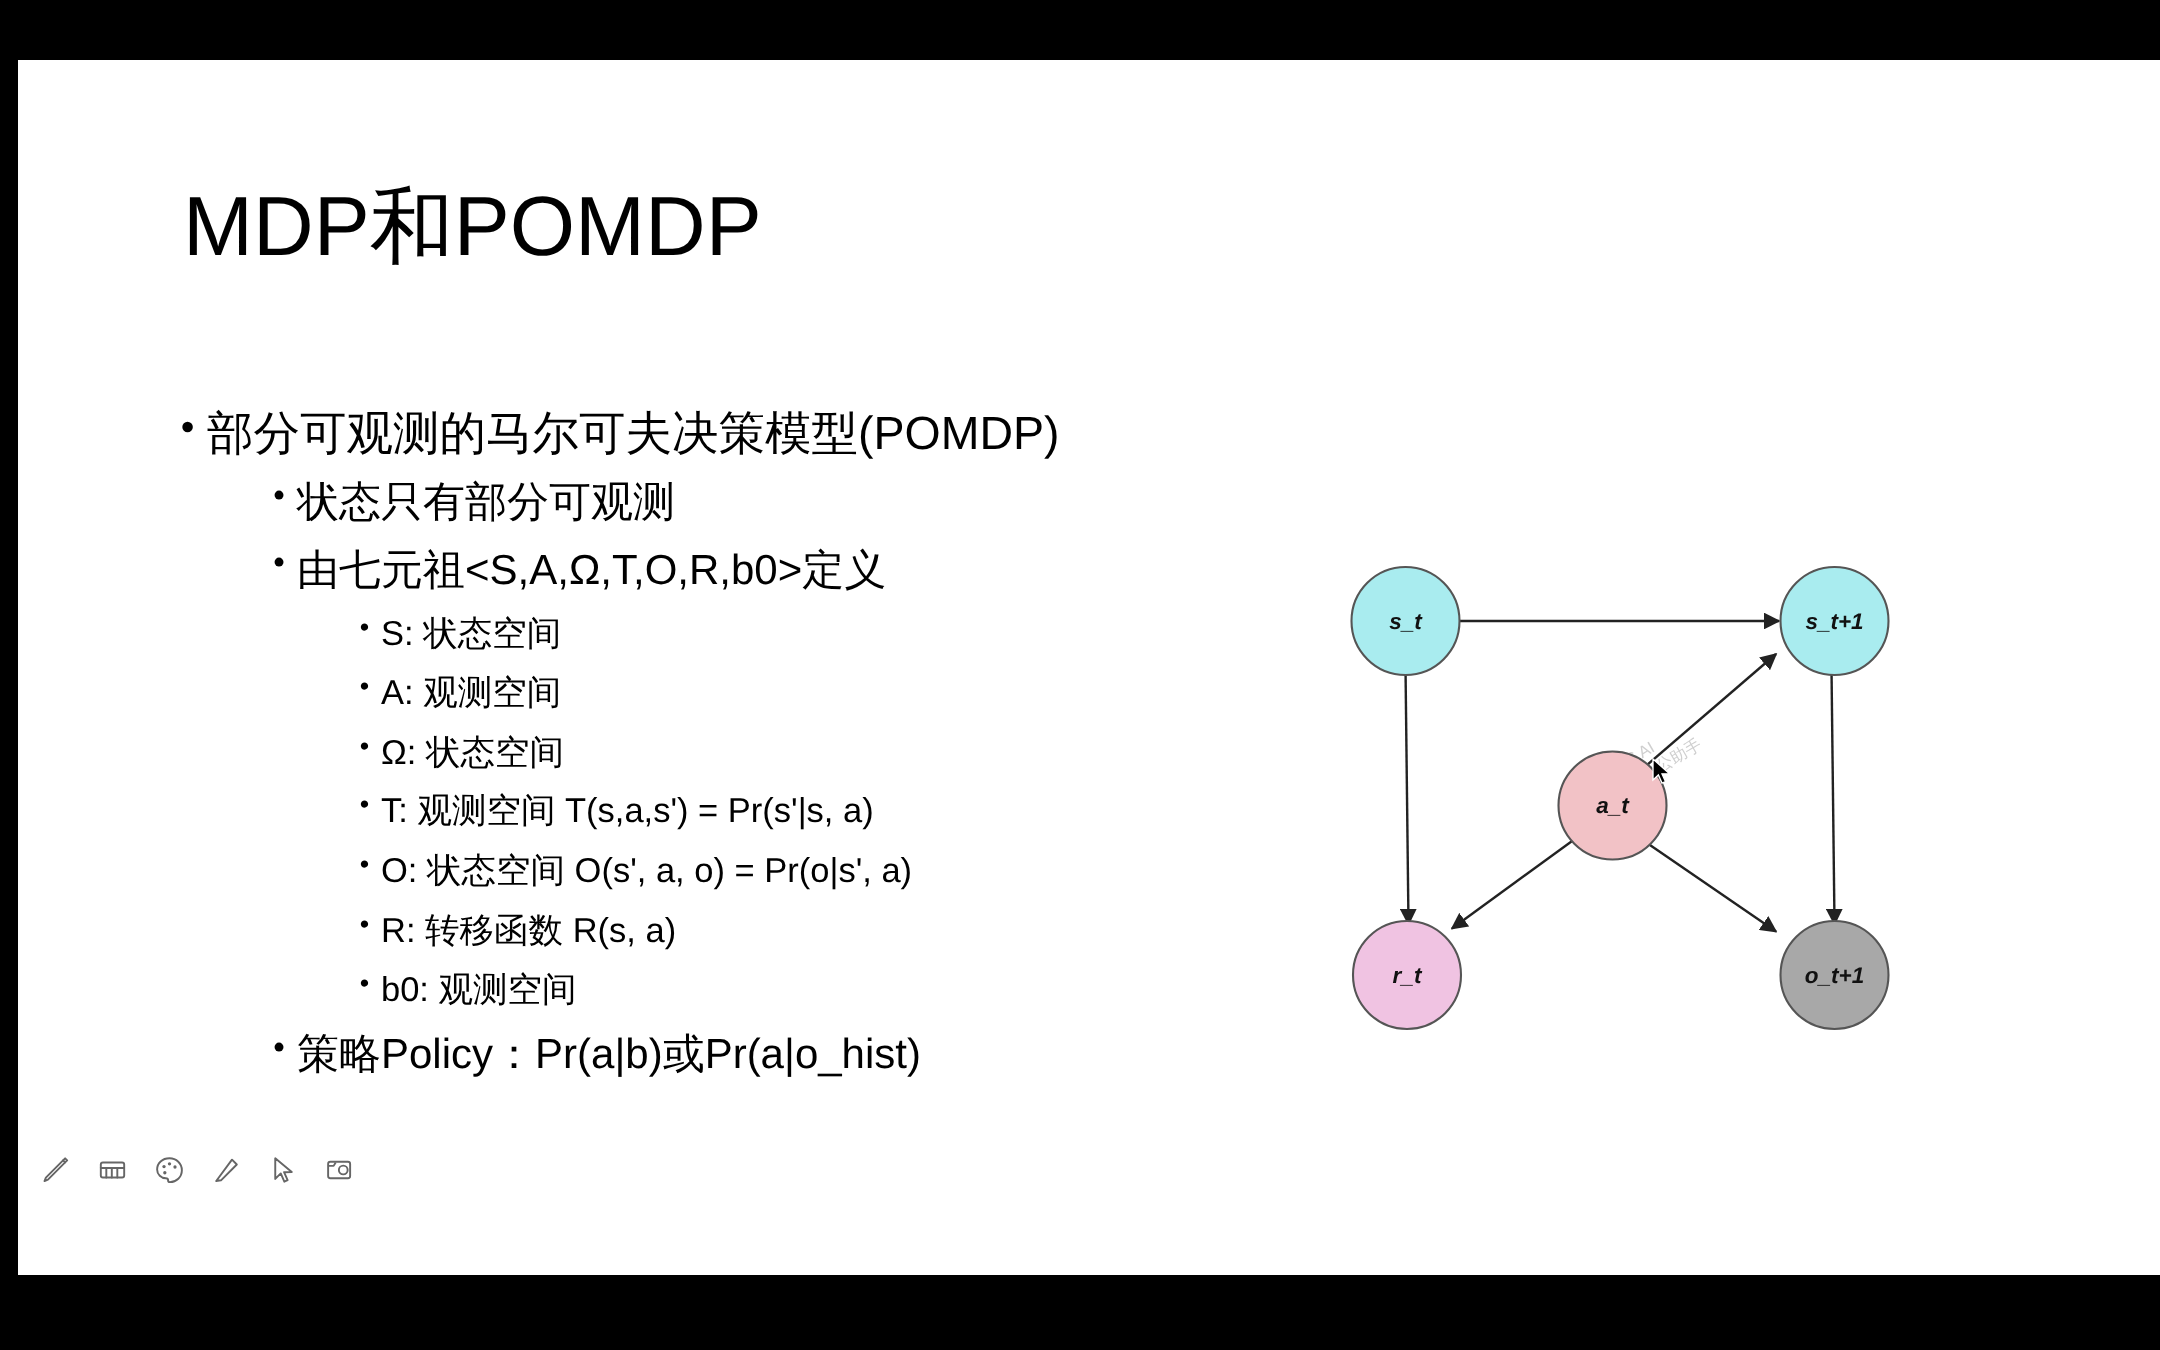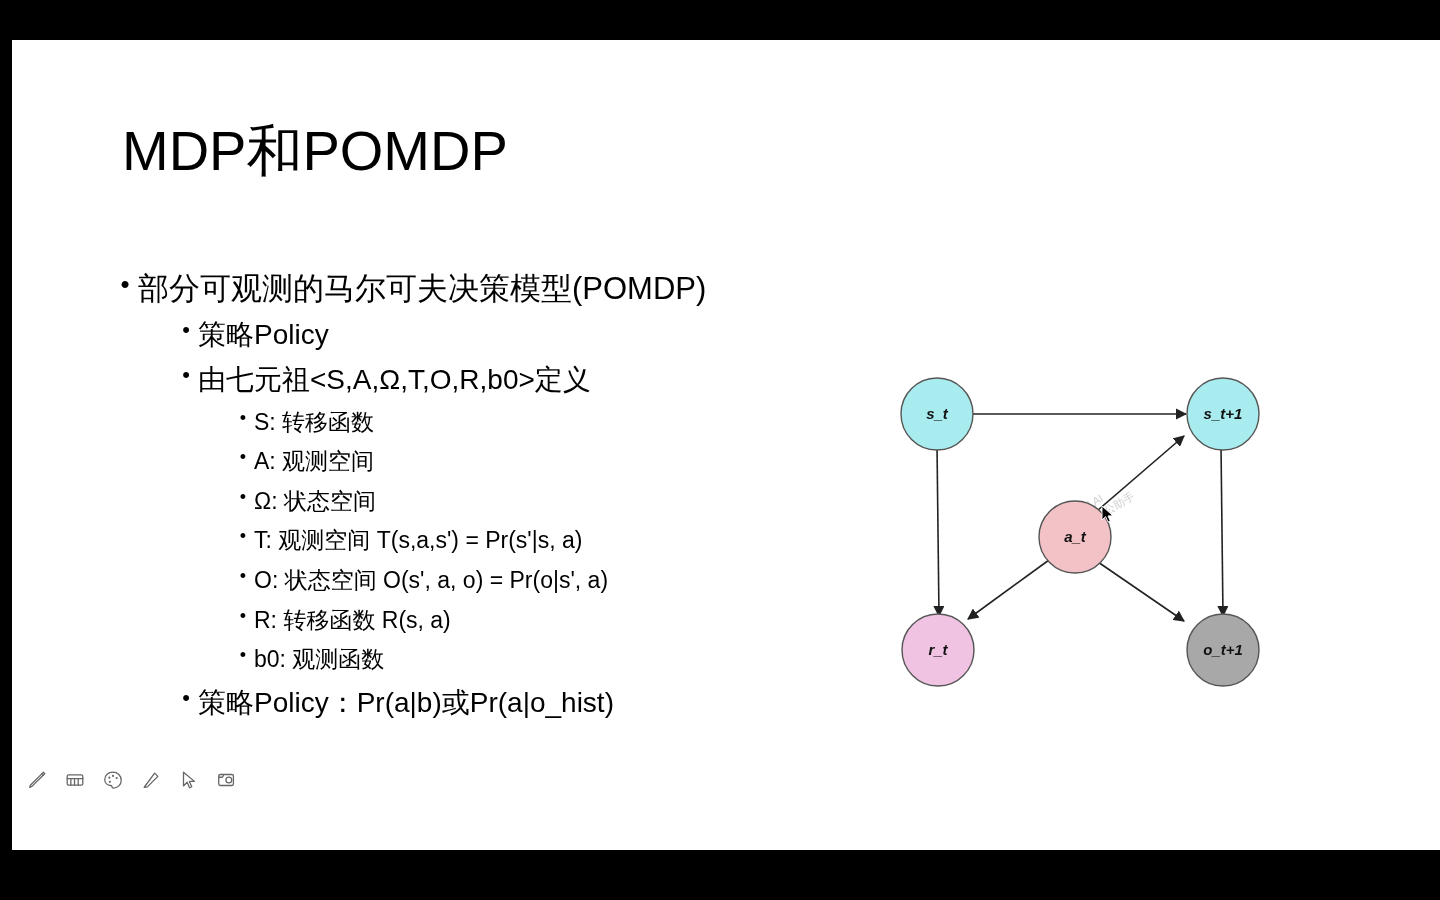--- a/index.html
+++ b/index.html
@@ -146,31 +146,31 @@
 
     <div class="body-block">
 
       <div class="bullet lvl1">
         <span class="dot">•</span>
         <span class="txt">部分可观测的马尔可夫决策模型(POMDP)</span>
       </div>
 
       <div class="bullet lvl2">
         <span class="dot">•</span>
-        <span class="txt">策略Policy</span>
+        <span class="txt">状态只有部分可观测</span>
       </div>
 
       <div class="bullet lvl2">
         <span class="dot">•</span>
         <span class="txt">由七元祖&lt;S,A,Ω,T,O,R,b0&gt;定义</span>
       </div>
 
       <div class="bullet lvl3">
         <span class="dot">•</span>
-        <span class="txt">S: 转移函数</span>
+        <span class="txt">S: 状态空间</span>
       </div>
 
       <div class="bullet lvl3">
         <span class="dot">•</span>
         <span class="txt">A: 观测空间</span>
       </div>
 
       <div class="bullet lvl3">
         <span class="dot">•</span>
         <span class="txt">Ω: 状态空间</span>
@@ -186,21 +186,21 @@
         <span class="txt">O: 状态空间 O(s', a, o) = Pr(o|s', a)</span>
       </div>
 
       <div class="bullet lvl3">
         <span class="dot">•</span>
         <span class="txt">R: 转移函数 R(s, a)</span>
       </div>
 
       <div class="bullet lvl3">
         <span class="dot">•</span>
-        <span class="txt">b0: 观测函数</span>
+        <span class="txt">b0: 观测空间</span>
       </div>
 
       <div class="bullet lvl2">
         <span class="dot">•</span>
         <span class="txt">策略Policy：Pr(a|b)或Pr(a|o_hist)</span>
       </div>
 
     </div>
 
     <div class="diagram">

